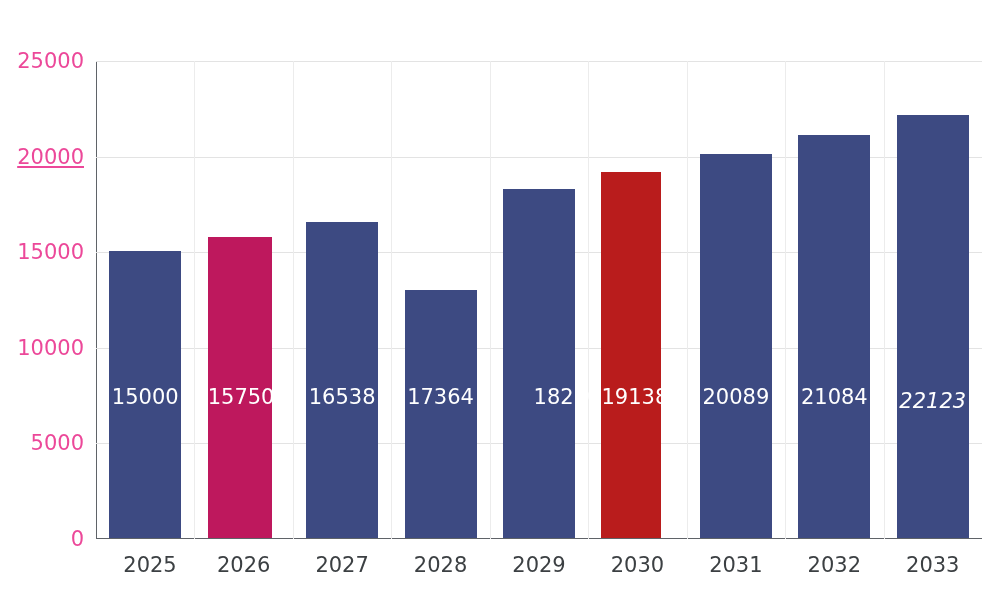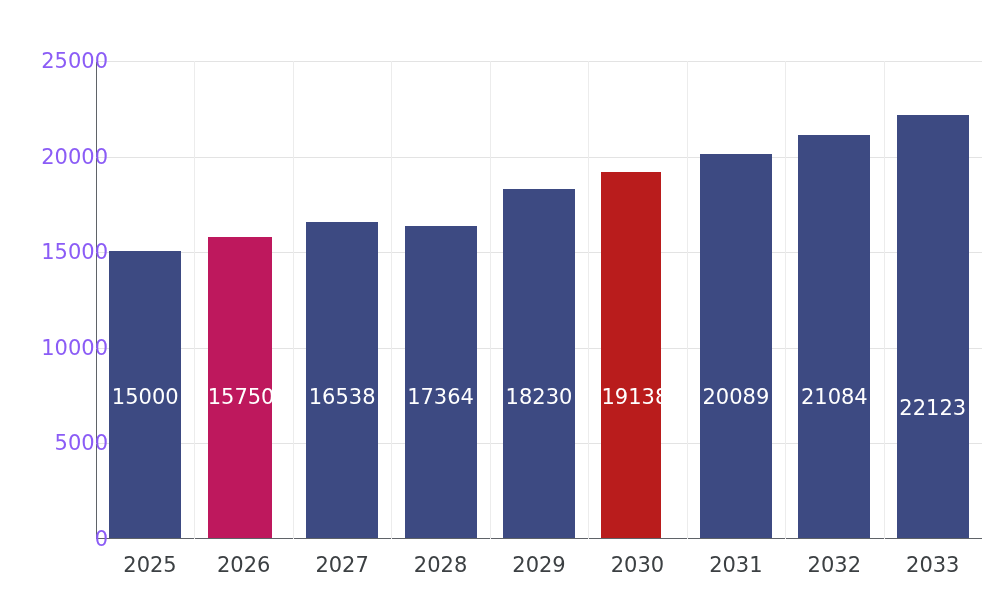--- a/index.html
+++ b/index.html
@@ -76,26 +76,25 @@
   .vgrid {
     position: absolute;
     top: 0;
     width: 1px;
     height: 478px;
     background: #ececec;
   }
   .ytick-label {
     position: absolute;
     font-size: 21px;
-    color: #8b5cf6;
+    color: #ec4899;
     text-align: right;
     width: 84px;
     left: -96px;
     transform: translateY(-50%);
-    padding-left: 24px;
   }
   .xtick-label {
     position: absolute;
     font-size: 21px;
     color: #3c4043;
     text-align: center;
     top: 492px;
     transform: translateX(-50%);
     white-space: nowrap;
   }
@@ -137,50 +136,50 @@
         <div class="vgrid" style="left: 492px;"></div>
         <div class="vgrid" style="left: 591px;"></div>
         <div class="vgrid" style="left: 689px;"></div>
         <div class="vgrid" style="left: 788px;"></div>
       </div>
     <div id="yticks">
         <div class="ytick-label" style="top: 478px;">0</div>
         <div class="ytick-label" style="top: 382.4px;">5000</div>
         <div class="ytick-label" style="top: 286.8px;">10000</div>
         <div class="ytick-label" style="top: 191.2px;">15000</div>
-        <div class="ytick-label" style="top: 95.6px;">20000</div>
+        <div class="ytick-label" style="top: 95.6px; text-decoration: underline;">20000</div>
         <div class="ytick-label" style="top: 0px;">25000</div>
       </div>
     <div id="bars">
         <div class="bar" style="left: 13.2222px; width: 72px; height: 286.8px; background: rgb(61, 74, 130);">
           <div class="bar-value" style="bottom: 129.06px;">15000</div>
         </div>
         <div class="bar" style="left: 111.667px; width: 64px; height: 301.14px; background: #be185d;">
           <div class="bar-value" style="bottom: 129.06px;">15750</div>
         </div>
         <div class="bar" style="left: 210.111px; width: 72px; height: 316.207px; background: rgb(61, 74, 130);">
           <div class="bar-value" style="bottom: 129.06px;">16538</div>
         </div>
-        <div class="bar" style="left: 308.556px; width: 72px; height: 312px; background: rgb(61, 74, 130);">
+        <div class="bar" style="left: 308.556px; width: 72px; height: 248px; background: rgb(61, 74, 130);">
           <div class="bar-value" style="bottom: 129.06px;">17364</div>
         </div>
         <div class="bar" style="left: 407px; width: 72px; height: 348.558px; background: rgb(61, 74, 130);">
-          <div class="bar-value" style="bottom: 129.06px;">18230</div>
+          <div class="bar-value" style="bottom: 129.06px; padding-left: 28px;">18230</div>
         </div>
         <div class="bar" style="left: 505.444px; width: 60px; height: 365.919px; background: #b91c1c;">
           <div class="bar-value" style="bottom: 129.06px;">19138</div>
         </div>
         <div class="bar" style="left: 603.889px; width: 72px; height: 384.102px; background: rgb(61, 74, 130);">
           <div class="bar-value" style="bottom: 129.06px;">20089</div>
         </div>
         <div class="bar" style="left: 702.333px; width: 72px; height: 403.126px; background: rgb(61, 74, 130);">
           <div class="bar-value" style="bottom: 129.06px;">21084</div>
         </div>
         <div class="bar" style="left: 800.778px; width: 72px; height: 422.992px; background: rgb(61, 74, 130);">
-          <div class="bar-value" style="bottom: 118px;">22123</div>
+          <div class="bar-value" style="bottom: 125px; font-style: italic;">22123</div>
         </div>
       </div>
     <div id="xticks">
         <div class="xtick-label" style="left: 54px;">2025</div>
         <div class="xtick-label" style="left: 147.667px;">2026</div>
         <div class="xtick-label" style="left: 246.111px;">2027</div>
         <div class="xtick-label" style="left: 344.556px; text-align: right;">2028</div>
         <div class="xtick-label" style="left: 443px;">2029</div>
         <div class="xtick-label" style="left: 541.444px;">2030</div>
         <div class="xtick-label" style="left: 639.889px;">2031</div>

